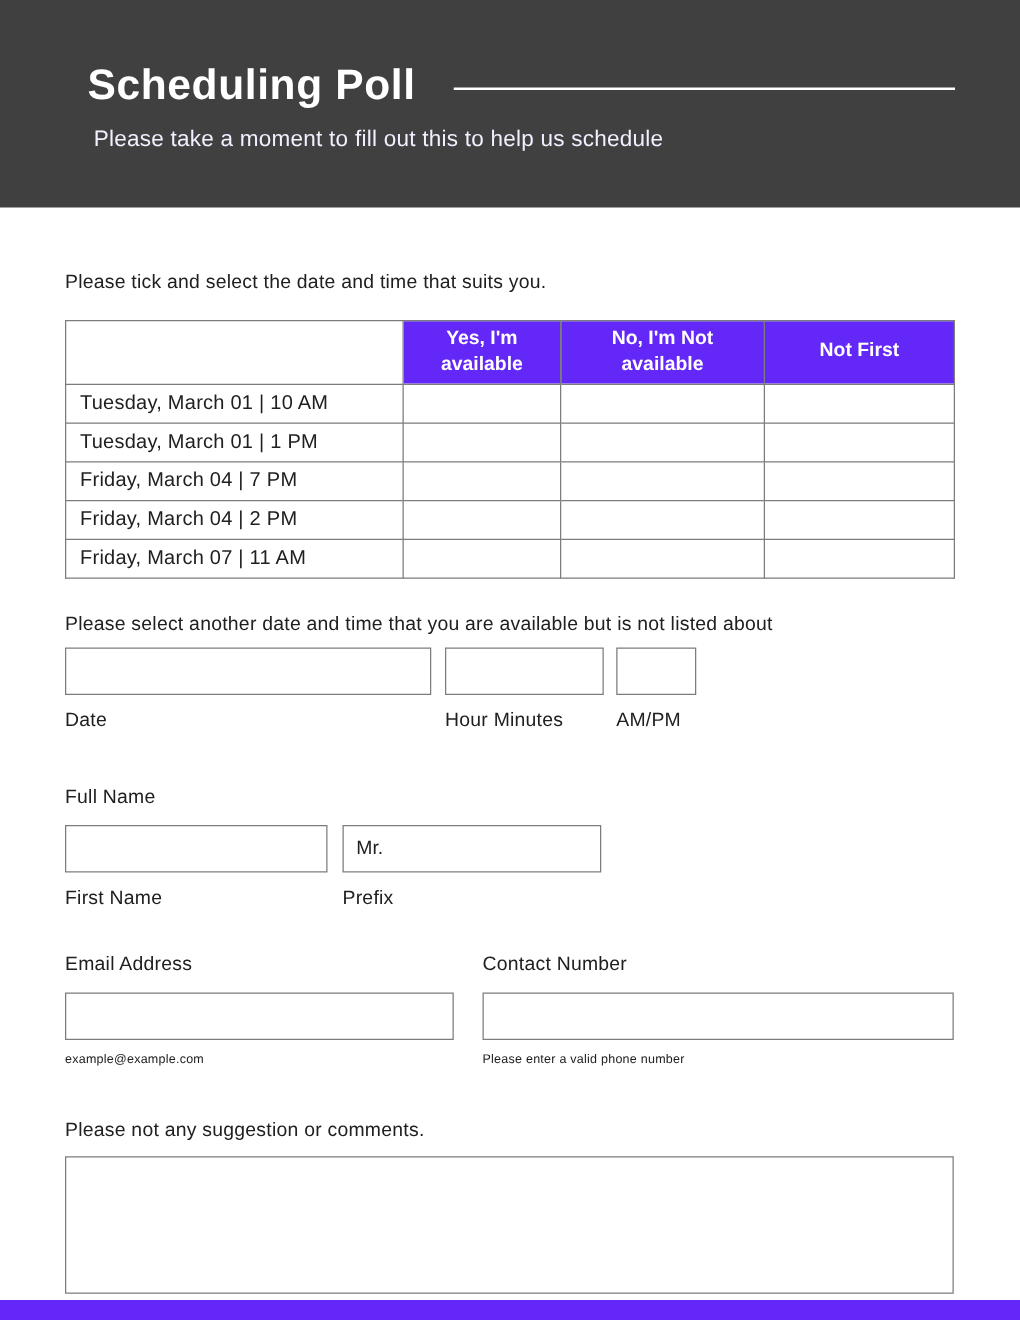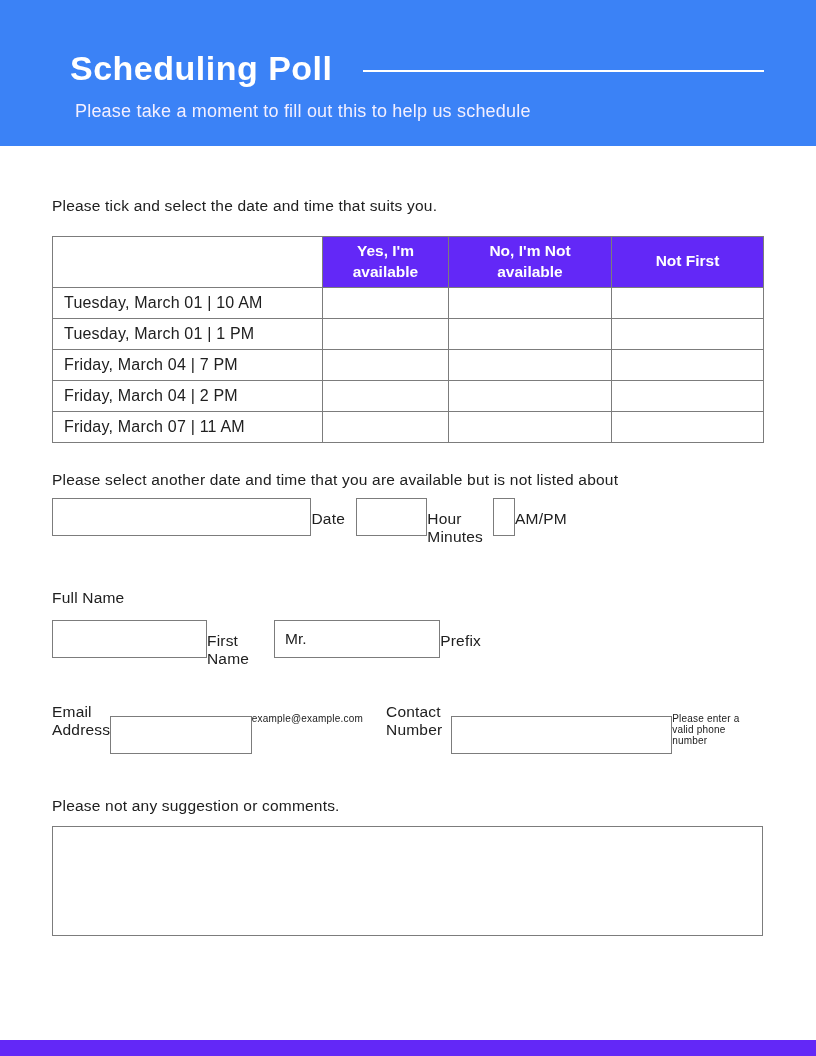--- a/index.html
+++ b/index.html
@@ -7,22 +7,22 @@
     width: 816px; height: 1056px;
     background: #ffffff;
     font-family: "Liberation Sans", "DejaVu Sans", sans-serif;
     color: #202020;
     overflow: hidden;
     position: relative;
   }
 
   
   .hero {
-    background: #3b82f6;
-    height: 146px;
+    background: #404040;
+    height: 166px;
     padding: 49px 52px 0 70px;
   }
   .hero-title-row {
     display: flex;
     align-items: center;
   }
   .hero-title {
     color: #ffffff;
     font-size: 34px;
     font-weight: bold;
@@ -84,21 +84,21 @@
     height: 31px;
     font-size: 16px;
     padding-left: 11px;
     vertical-align: middle;
     letter-spacing: 0.2px;
   }
   td.tick-cell { height: 31px; background: #ffffff; cursor: pointer; }
 
   
   .field-row { display: flex; }
-  .field-col { display: flex; flex-direction: row; }
+  .field-col { display: flex; flex-direction: column; }
   .tb {
     border: 1px solid #7c7c7c;
     background: #ffffff;
     height: 38px;
     font-family: "Liberation Sans", "DejaVu Sans", sans-serif;
     font-size: 15.5px;
     color: #202020;
     padding: 0 10px;
     outline: none;
     width: 100%;

